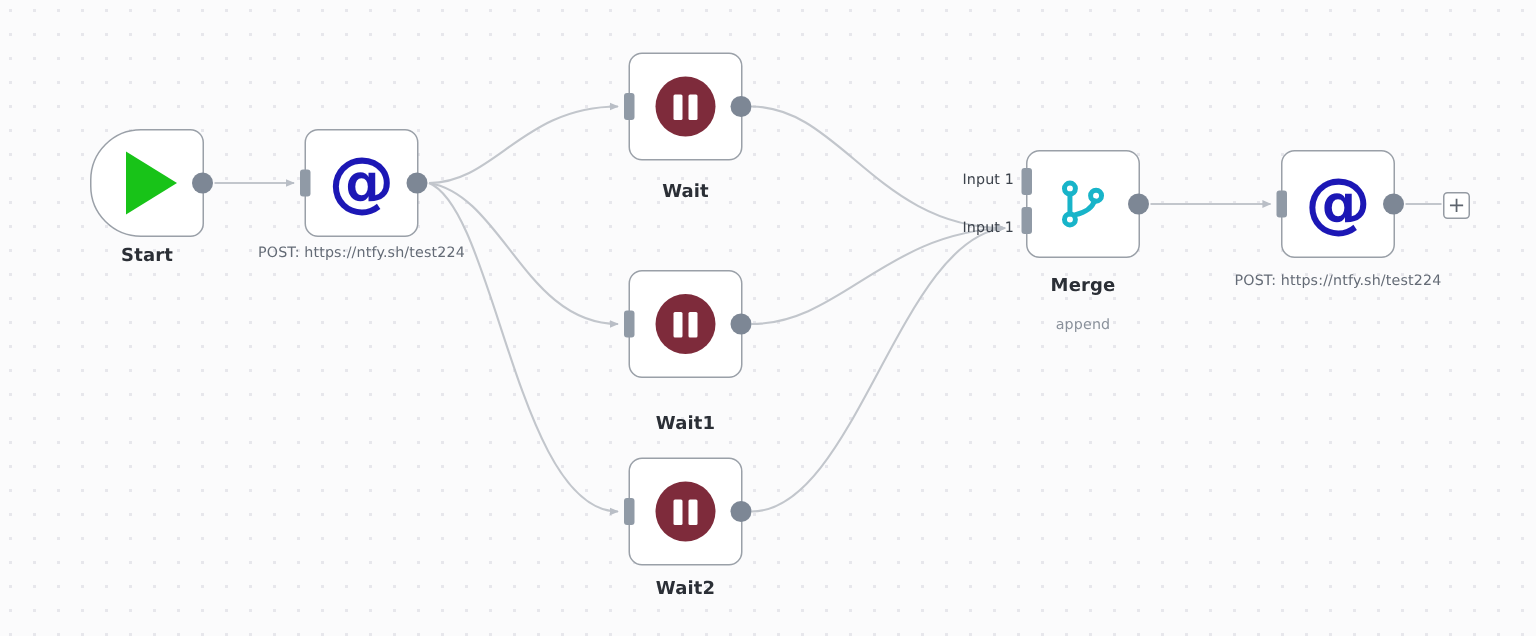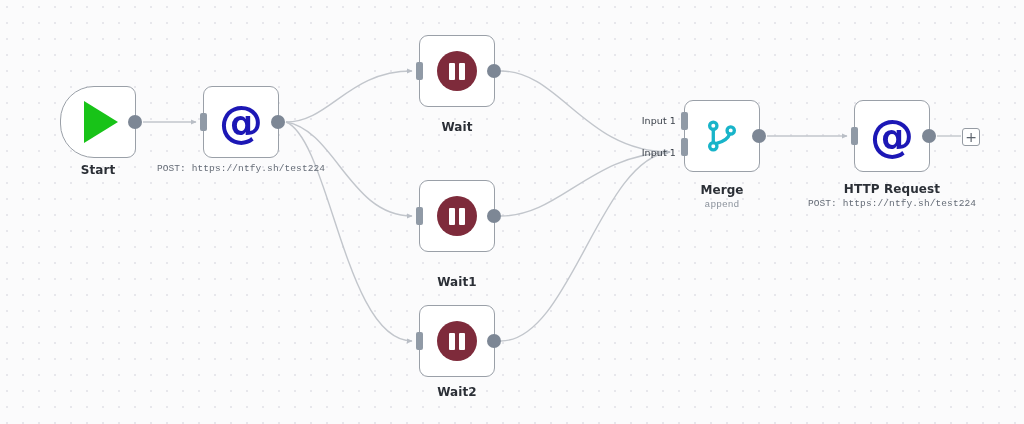--- a/index.html
+++ b/index.html
@@ -86,23 +86,22 @@
     font-weight: 700;
     color: #2b2f36;
     letter-spacing: .1px;
     line-height: 16px;
   }
   .caption .sub {
     font-size: 9.5px;
     color: #646b76;
     line-height: 13px;
     letter-spacing: .1px;
-    font-family: Liberation Mono, monospace;
-  }
-  .caption .sub.muted { color: #8a919b; }
+  }
+  .caption .sub.muted { color: #8a919b; margin-top: 12px; }
 
   
   .icon-play {
     width: 0; height: 0;
     border-left: 34px solid #18c318;
     border-top: 21px solid transparent;
     border-bottom: 21px solid transparent;
     margin-left: 6px;
   }
   .icon-at {
@@ -262,19 +261,18 @@
     <div class="title">Merge</div>
     <div class="sub muted">append</div>
   </div>
 
   <div class="node" style="left:854px; top:100px;">
     <span class="port-in"></span>
     <span class="icon-at">@</span>
     <span class="port-out"></span>
   </div>
   <div class="caption" style="left:892px; top:181px;">
-    <div class="title">HTTP Request</div>
     <div class="sub">POST: https://ntfy.sh/test224</div>
   </div>
 
   <div class="plus-btn" style="left:962px; top:128px;">+</div>
 
 </div>
 
 </body></html>

